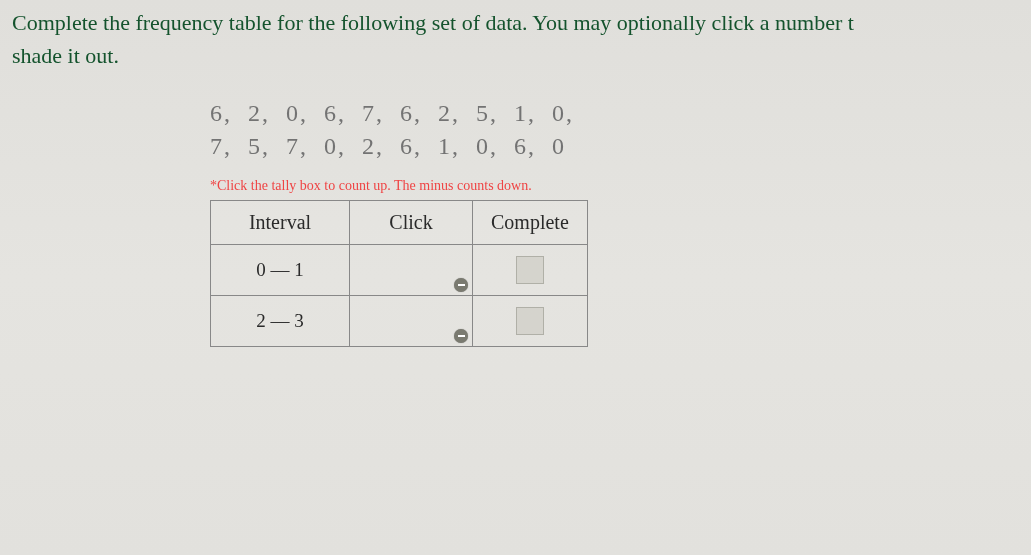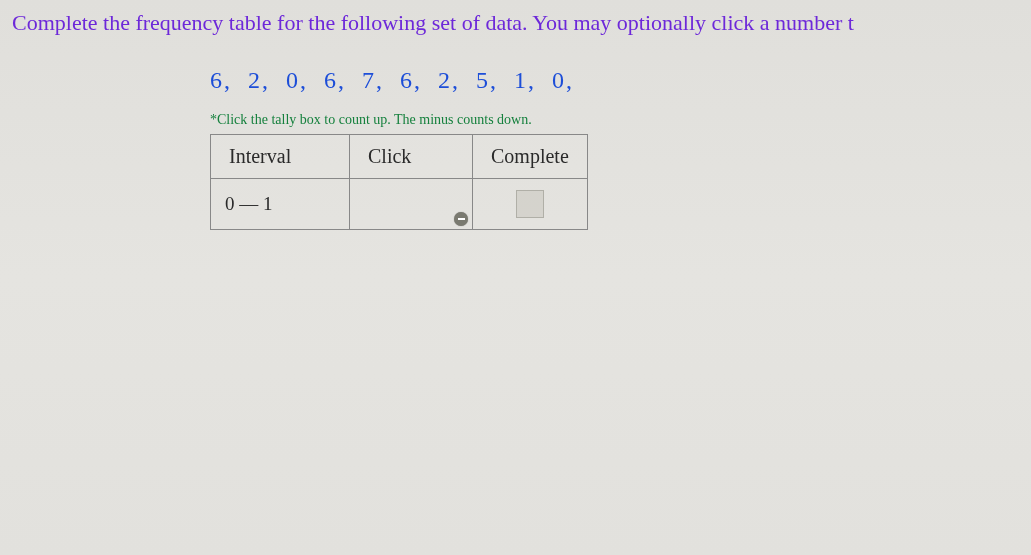--- a/index.html
+++ b/index.html
@@ -9,46 +9,46 @@
     background: linear-gradient(180deg, #e0dfdb 0%, #e5e4e0 50%, #e2e1dd 100%);
     width: 1031px;
     height: 555px;
     overflow: hidden;
     color: #2a2a2a;
   }
   .instructions {
     font-size: 22px;
     line-height: 1.5;
     padding: 6px 12px 0 12px;
-    color: #6d28d9;
+    color: #14532d;
   }
   .content-area {
     margin-left: 210px;
     margin-top: 28px;
   }
   .data-row {
     font-size: 24px;
     letter-spacing: 2px;
-    color: #1d4ed8;
+    color: #737373;
     margin-bottom: 6px;
     font-family: Georgia, serif;
   }
   .hint {
     font-size: 14px;
-    color: #15803d;
+    color: #ef4444;
     margin-top: 18px;
     margin-bottom: 6px;
   }
   table.freq {
     border-collapse: collapse;
     background: transparent;
   }
   table.freq th, table.freq td {
     border: 1px solid #888;
-    text-align: left;
+    text-align: center;
     vertical-align: middle;
   }
   table.freq th {
     font-weight: normal;
     font-size: 20px;
     padding: 10px 18px;
     color: #2a2a2a;
     background: rgba(255,255,255,0.05);
   }
   table.freq td {
@@ -97,35 +97,48 @@
     background: rgba(200,198,190,0.55);
     border: 1px solid rgba(140,140,130,0.5);
     display: block;
   }
 </style>
 </head>
 <body>
 
 <div class="instructions">
   <span>Complete the frequency table for the following set of data. You may optionally click a number t</span><br>
+  <span>shade it out.</span>
 </div>
 
 <div class="content-area">
 
   <div class="data-row">
     <span>6</span>,&nbsp;
     <span>2</span>,&nbsp;
     <span>0</span>,&nbsp;
     <span>6</span>,&nbsp;
     <span>7</span>,&nbsp;
     <span>6</span>,&nbsp;
     <span>2</span>,&nbsp;
     <span>5</span>,&nbsp;
     <span>1</span>,&nbsp;
     <span>0</span>,
+  </div>
+  <div class="data-row">
+    <span>7</span>,&nbsp;
+    <span>5</span>,&nbsp;
+    <span>7</span>,&nbsp;
+    <span>0</span>,&nbsp;
+    <span>2</span>,&nbsp;
+    <span>6</span>,&nbsp;
+    <span>1</span>,&nbsp;
+    <span>0</span>,&nbsp;
+    <span>6</span>,&nbsp;
+    <span>0</span>
   </div>
 
   <div class="hint">*Click the tally box to count up. The minus counts down.</div>
 
   <table class="freq">
     <tbody>
         <tr>
       <th>Interval</th>
       <th>Click</th>
       <th>Complete</th>
@@ -133,15 +146,25 @@
     <tr>
       <td class="interval-cell">0 — 1</td>
       <td class="tally-cell">
         <span></span>
         <span class="minus-btn"></span>
       </td>
       <td class="freq-cell">
         <span class="freq-input"></span>
       </td>
     </tr>
+    <tr>
+      <td class="interval-cell">2 — 3</td>
+      <td class="tally-cell">
+        <span></span>
+        <span class="minus-btn"></span>
+      </td>
+      <td class="freq-cell">
+        <span class="freq-input"></span>
+      </td>
+    </tr>
   </tbody>
     </table>
 </div>
 
 </body></html>

